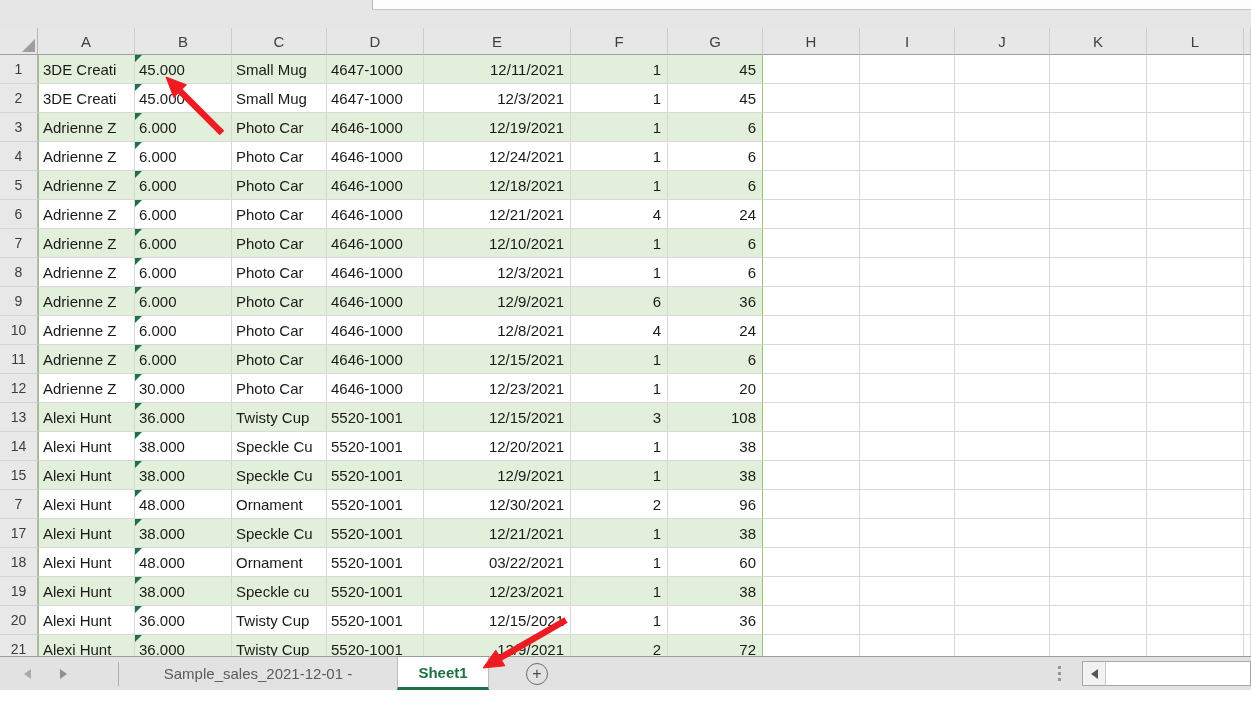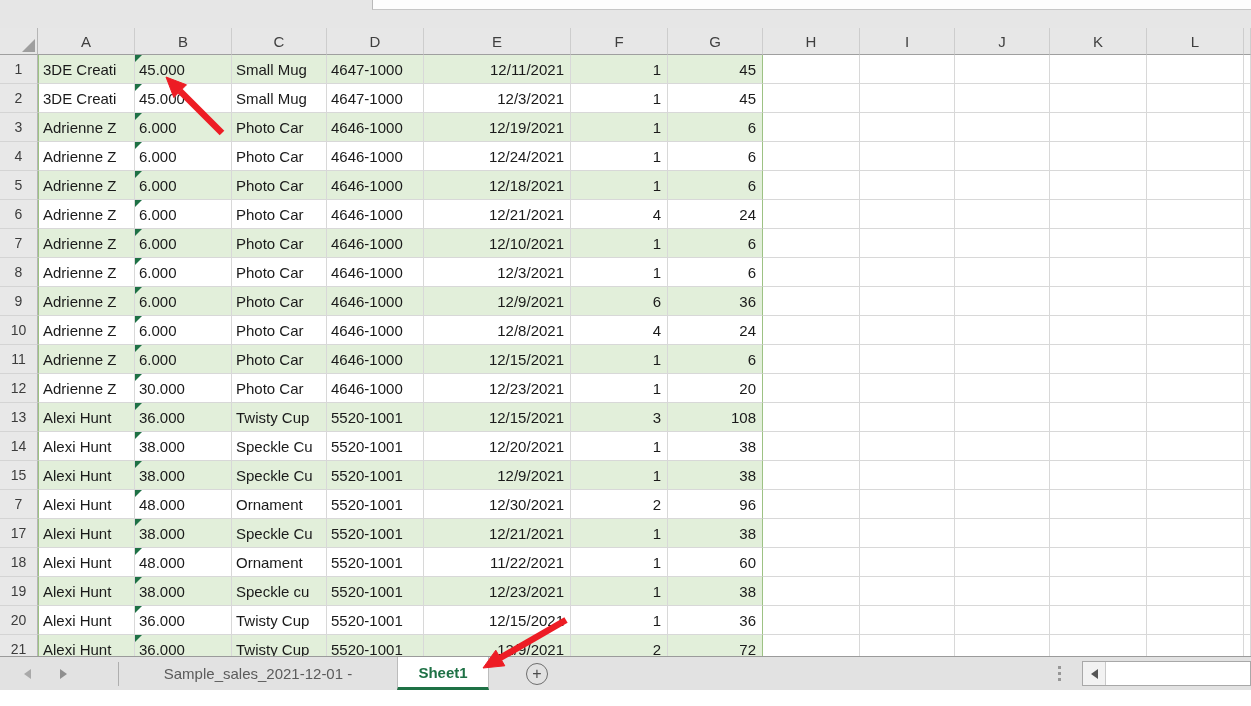--- a/index.html
+++ b/index.html
@@ -367,21 +367,21 @@
         <div class="c" style="width: 97px;"></div>
         <div class="c" style="width: 97px;"></div>
         <div class="c" style="width: 7px;"></div>
       </div>
       <div class="row">
         <div class="rh">18</div>
         <div class="c al gl" style="width: 97px;">Alexi Hunt</div>
         <div class="c al tri" style="width: 97px;">48.000</div>
         <div class="c al" style="width: 95px;">Ornament</div>
         <div class="c al" style="width: 97px;">5520-1001</div>
-        <div class="c ar" style="width: 147px;">11/22/2021</div>
+        <div class="c ar" style="width: 147px;">03/22/2021</div>
         <div class="c ar" style="width: 97px;">1</div>
         <div class="c ar gr" style="width: 95px;">60</div>
         <div class="c" style="width: 97px;"></div>
         <div class="c" style="width: 95px;"></div>
         <div class="c" style="width: 95px;"></div>
         <div class="c" style="width: 97px;"></div>
         <div class="c" style="width: 97px;"></div>
         <div class="c" style="width: 7px;"></div>
       </div>
       <div class="row">

